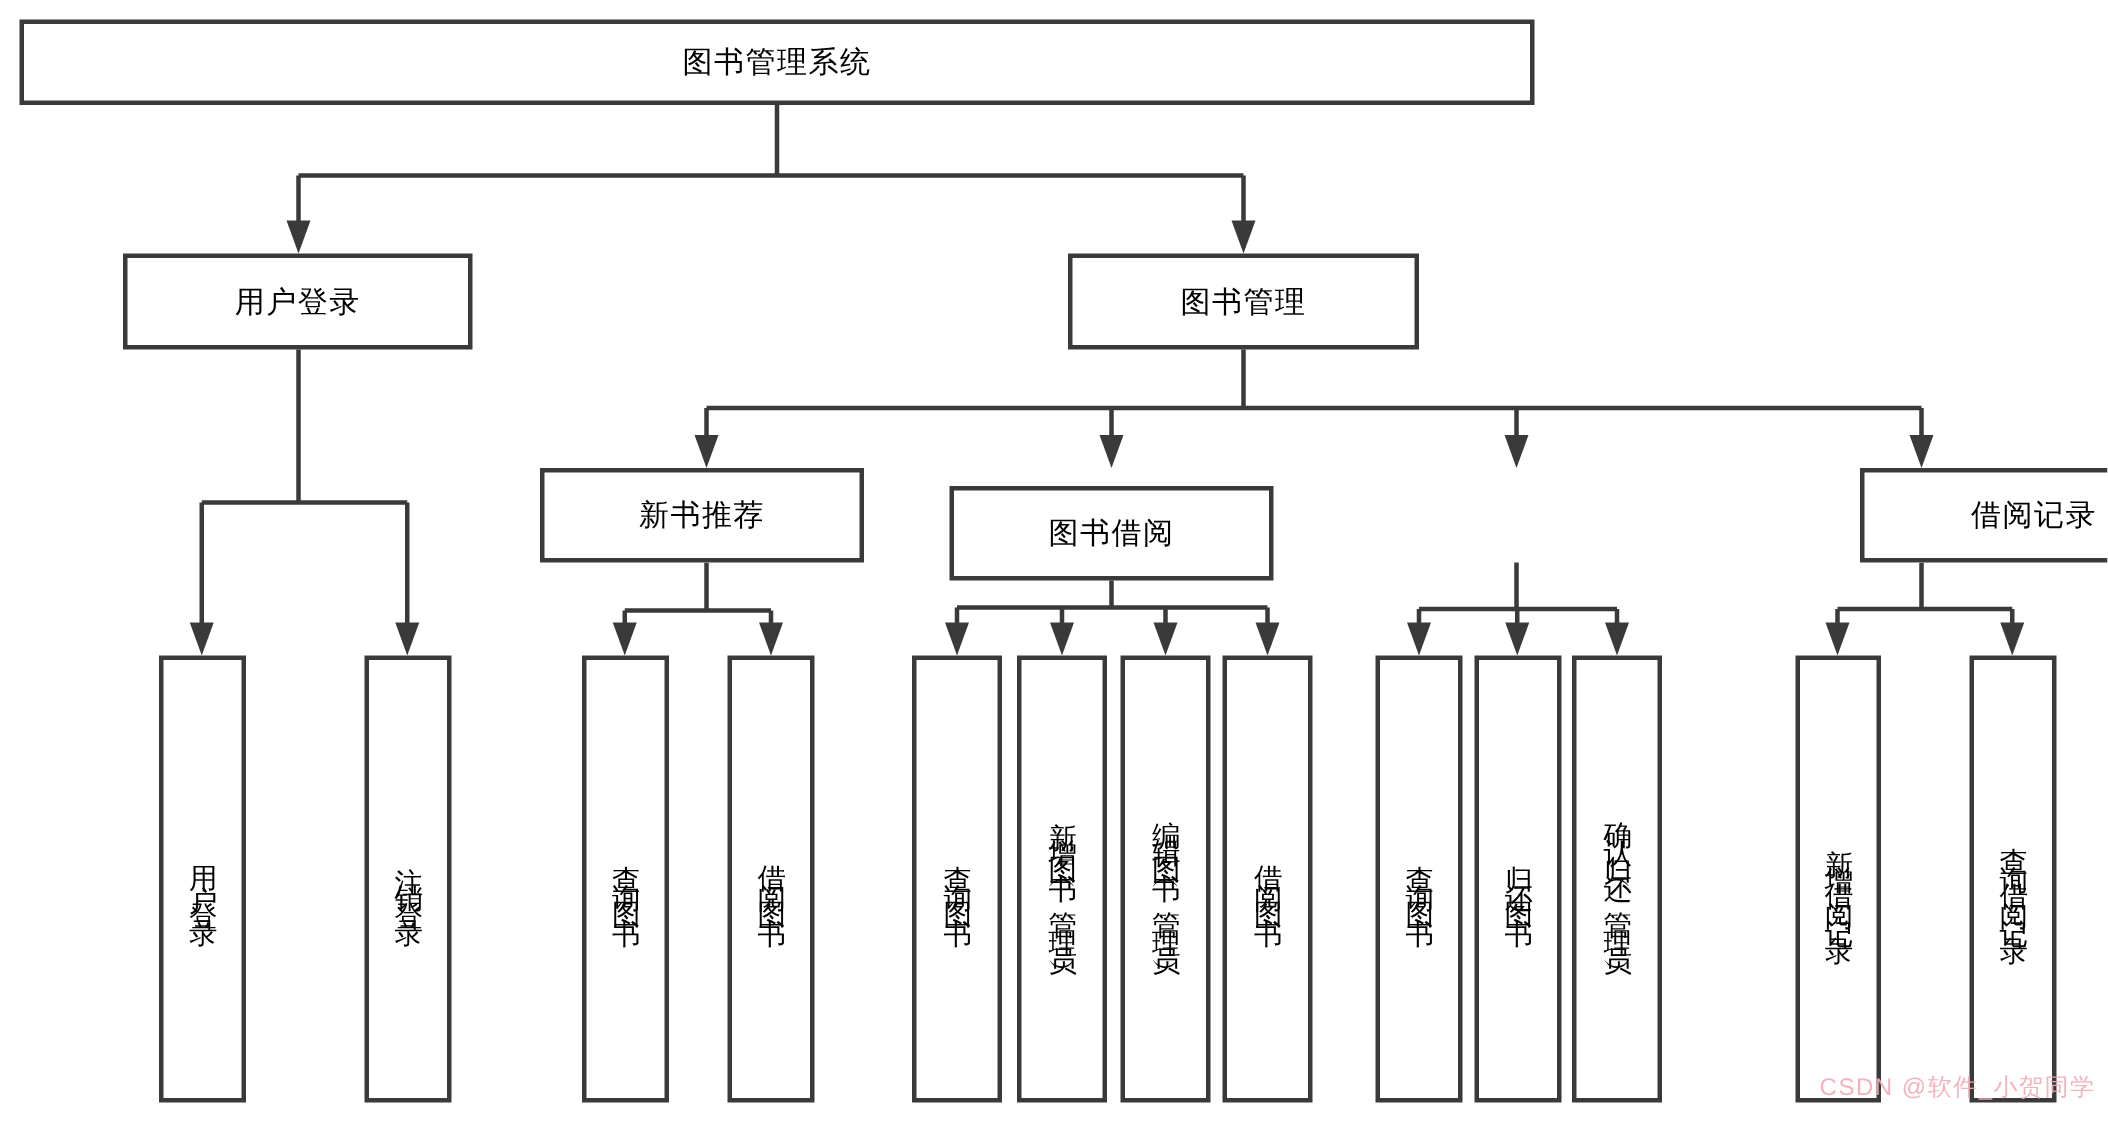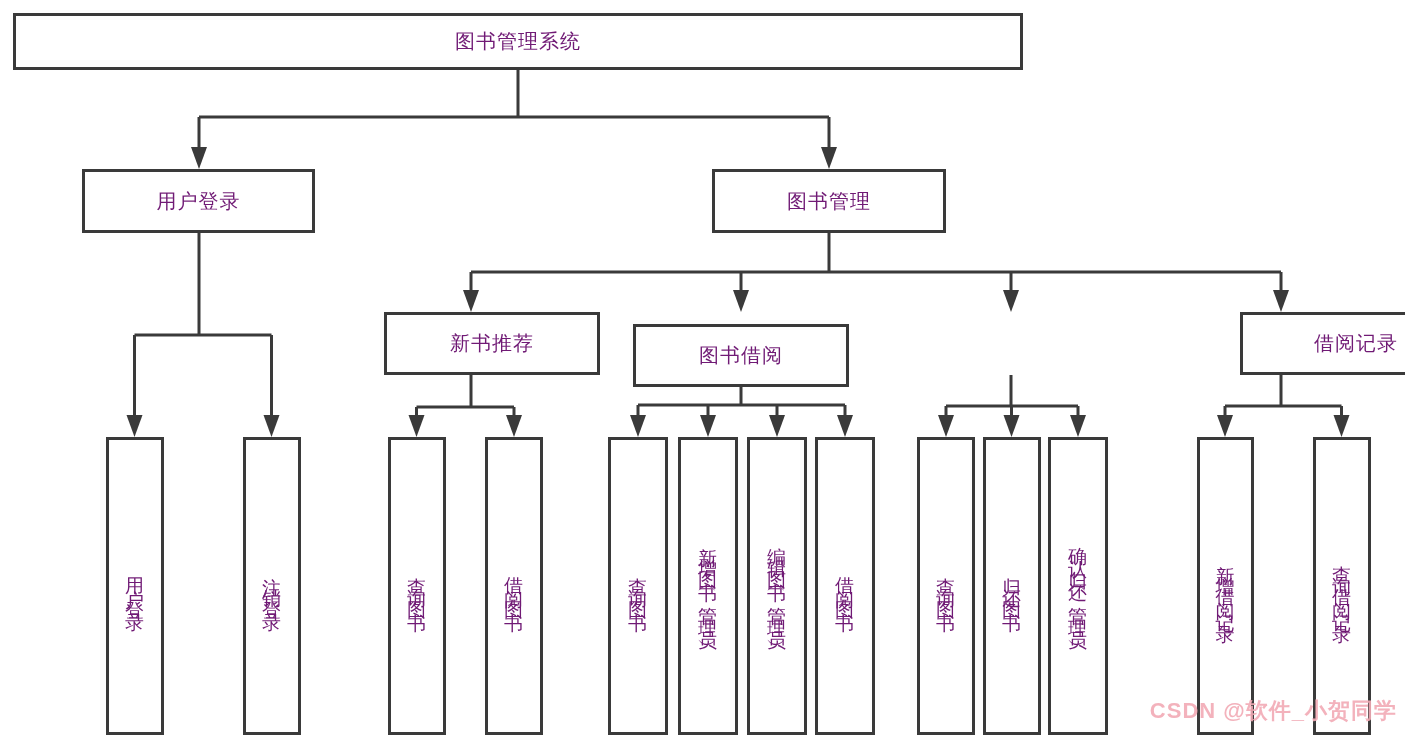--- a/index.html
+++ b/index.html
@@ -24,47 +24,46 @@
   .ln { stroke: #3a3a3a; stroke-width: 3; fill: none; }
   .ah { fill: #3a3a3a; stroke: none; }
   .box {
     position: absolute;
     box-sizing: border-box;
     border: 3px solid #3a3a3a;
     background: #ffffff;
     display: flex;
     align-items: center;
     justify-content: center;
-    color: #701a75;
+    color: #000000;
     z-index: 2;
   }
   .hbox {
     font-size: 20px;
     letter-spacing: 1px;
   }
   .vbox {
     writing-mode: vertical-rl;
     text-orientation: mixed;
     font-size: 19px;
     letter-spacing: 12px;
     line-height: 1;
     top: 437px;
     height: 298px;
   }
   .watermark {
     position: absolute;
     right: 8px;
-    bottom: 21px;
-    font-size: 22px;
+    bottom: 11px;
+    font-size: 16px;
     color: #f2aab5;
     opacity: 0.9;
     z-index: 5;
     letter-spacing: 1px;
     white-space: nowrap;
-    font-weight: bold;
   }
 </style>
 </head>
 <body>
 
 <div class="stage">
 
   <svg class="connectors" viewBox="0 0 1405 747" xmlns="http://www.w3.org/2000/svg">
 
     <path class="ln" d="M518 69 V118 M199 117 H829 M199 117 V151 M829 117 V151"></path>
@@ -99,21 +98,21 @@
     <path class="ln" d="M1281 375 V406 M1225 406 H1341.5 M1225 406 V419 M1341.5 406 V419"></path>
     <path class="ah" d="M1217 415 H1233 L1225 437 Z"></path>
     <path class="ah" d="M1333.5 415 H1349.5 L1341.5 437 Z"></path>
   </svg>
 
   <div class="box hbox" style="left:13px; top:13px; width:1010px; height:57px;">图书管理系统</div>
 
   <div class="box hbox" style="left:82px; top:169px; width:233px; height:64px;">用户登录</div>
   <div class="box hbox" style="left:712px; top:169px; width:234px; height:64px;">图书管理</div>
 
-  <div class="box hbox" style="left:384px; top:312px; width:216px; height:63px;">新书推荐</div>
+  <div class="box hbox" style="left:360px; top:312px; width:216px; height:63px;">新书推荐</div>
   <div class="box hbox" style="left:633px; top:312px; width:216px; height:63px;margin-top:12px;">图书借阅</div>
   <div class="box hbox" style="left:1240px; top:312px; width:232px; height:63px;">借阅记录</div>
 
   <div class="box vbox" style="left:106px; width:58px;">用户登录</div>
   <div class="box vbox" style="left:243px; width:58px;">注销登录</div>
 
   <div class="box vbox" style="left:388px; width:58px;">查询图书</div>
   <div class="box vbox" style="left:485px; width:58px;">借阅图书</div>
 
   <div class="box vbox" style="left:608px; width:60px;">查询图书</div>

